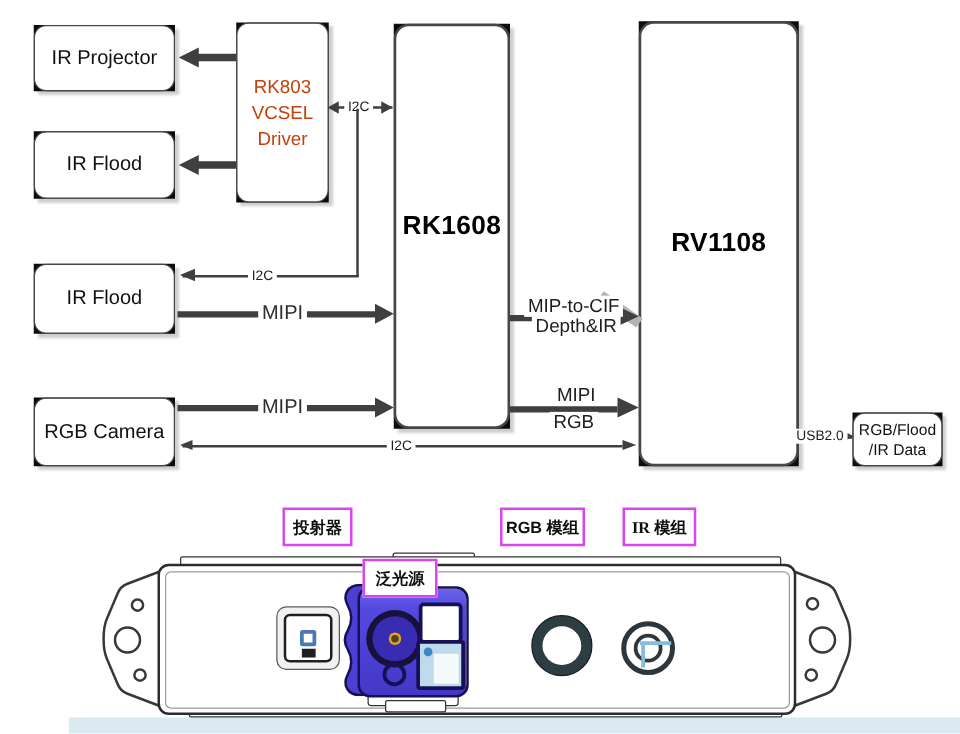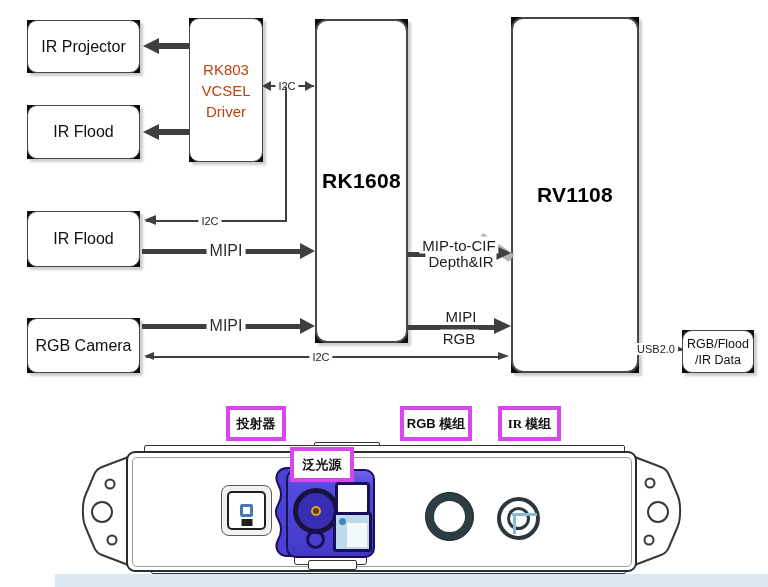--- a/index.html
+++ b/index.html
@@ -21,21 +21,21 @@
   .hline,.vline{position:absolute;background:#3f3f3f;}
   .ah{position:absolute;width:0;height:0;border-style:solid;border-color:transparent;}
   .lab{position:absolute;transform:translate(-50%,-50%);background:#fff;padding:0 3px;
        color:#1d1d1d;white-space:nowrap;}
   .lab11{font-size:11px;}
   .lab15{font-size:15px;color:#1d1d1d;}
   .lab16{font-size:16px;color:#2e2e2e;}
   .flag{position:absolute;background:#b3b3b3;transform:rotate(35deg);}
 
   
-  .callout{position:absolute;border:4px solid #d946ef;background:#fff;z-index:6;
+  .callout{position:absolute;border:2px solid #d946ef;background:#fff;z-index:6;
            display:flex;align-items:center;justify-content:center;
            font-size:13px;font-weight:600;color:#0e0e0e;white-space:nowrap;}
 
   
   .band{position:absolute;left:55px;top:574px;width:713px;height:13px;background:#dbe9f2;z-index:0;}
   .lip{position:absolute;background:#fff;border:1.6px solid #333;border-radius:2px;z-index:1;}
   .bar{position:absolute;left:126px;top:451px;width:507px;height:117px;background:#fff;
        border:2.2px solid #2c2c2c;border-radius:9px;z-index:2;}
   .bar:after{content:"";position:absolute;inset:3.5px;border:1px solid #9b9b9b;border-radius:5px;}
   .wing{position:absolute;z-index:1;}

